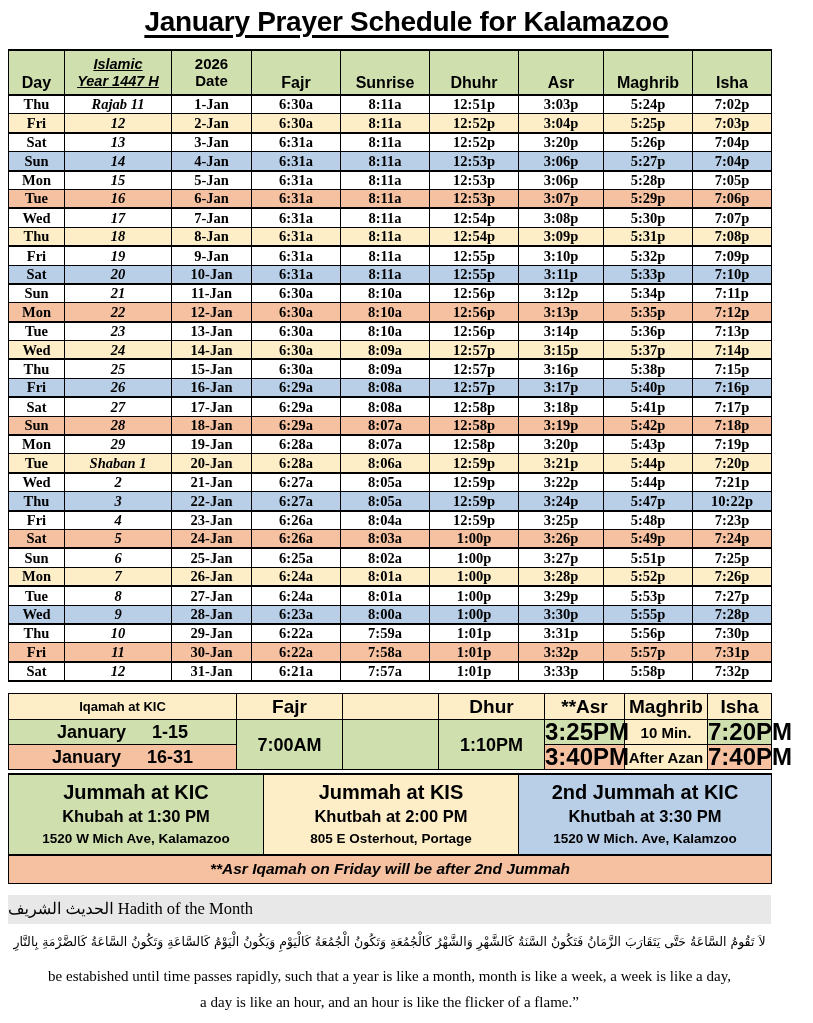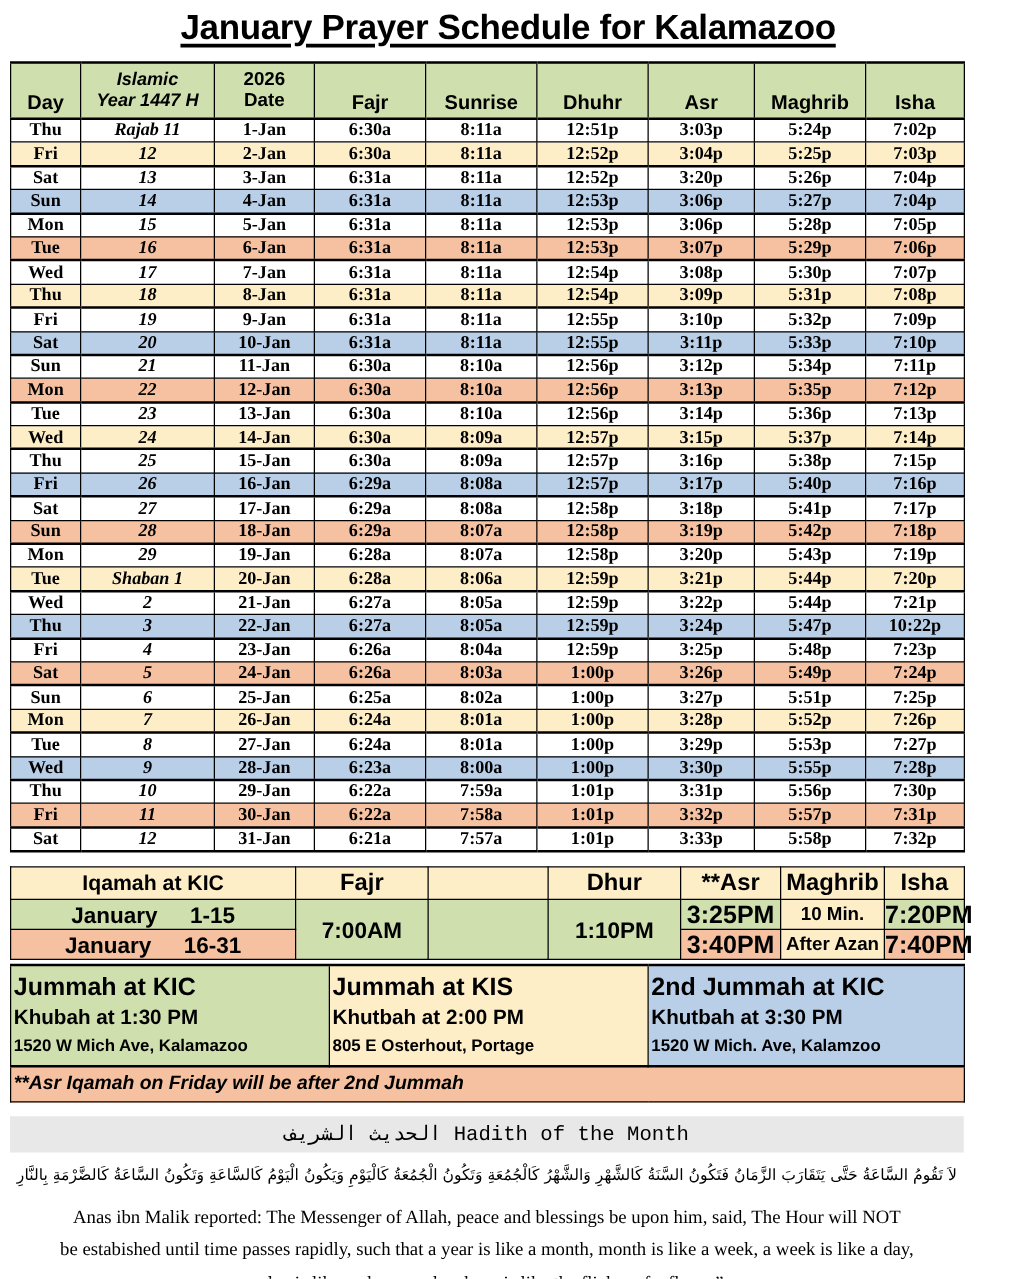--- a/index.html
+++ b/index.html
@@ -66,20 +66,21 @@
   }
   table.sched thead th.two-line {
     vertical-align: middle;
     padding-bottom: 0;
   }
   table.sched thead th .ln {
     display: block;
     font-size: 14.5px;
     font-style: italic;
     line-height: 1.12;
+    text-decoration: underline;
   }
   table.sched thead th .ln2 {
     display: block;
     font-size: 15px;
     font-style: normal;
     line-height: 1.12;
   }
   td.hijri { font-style: italic; }
   
   tr.band-w td { background: #ffffff; }
@@ -108,23 +109,23 @@
   }
   .iq-head td {
     background: #fdeec8;
     font-size: 19px;
     height: 25px;
     border-bottom: 2px solid #000;
   }
   td.iq-title {
     text-align: left;
     padding-left: 7px;
-    font-size: 17px;
-  }
-  .iq-r1 td, .iq-r2 td { height: 23px; font-size: 20px; }
+    font-size: 13px;
+  }
+  .iq-r1 td, .iq-r2 td { height: 23px; font-size: 24px; }
   td.iq-label {
     text-align: left;
     padding-left: 7px;
     font-size: 18px;
   }
   td.iq-label .rng { display: inline-block; margin-left: 26px; }
   .bg-green { background: #cfdfae; }
   .bg-peach { background: #f5c1a1; }
   .bg-cream { background: #fdeec8; }
   td.iq-span { font-size: 18px; }
@@ -135,21 +136,21 @@
   table.jummah {
     border-collapse: collapse;
     width: 763px;
     table-layout: fixed;
     font-family: "Liberation Sans", sans-serif;
     margin-top: 3px;
   }
   table.jummah td {
     border: 1px solid #000;
     border-top: 2px solid #000;
-    text-align: left;
+    text-align: center;
     padding: 4px 2px 5px 2px;
     vertical-align: middle;
   }
   .j-l1 { font-size: 20px; font-weight: bold; line-height: 1.3; }
   .j-l2 { font-size: 16.5px; font-weight: bold; line-height: 1.45; }
   .j-l3 { font-size: 13.5px; font-weight: bold; line-height: 1.5; }
   td.j-note {
     border-top: 1px solid #000;
     border-bottom: 2px solid #000;
     background: #f5c1a1;
@@ -159,24 +160,23 @@
     padding: 2px 0 3px 0;
   }
 
   
   .hadith {
     width: 763px;
     margin-top: 11px;
   }
   .hadith-bar {
     background: #e8e8e8;
-    text-align: center;
     font-size: 16.5px;
     padding: 4px 0 5px 0;
-    font-family: Liberation Mono, monospace;
+    font-family: Liberation Serif, serif;
   }
   .hadith-bar .ar { font-size: 16px; }
   .hadith-arabic {
     text-align: center;
     direction: rtl;
     font-size: 12.5px;
     padding: 9px 4px 4px 4px;
     line-height: 1.5;
     font-family: "DejaVu Sans", sans-serif;
   }
@@ -639,20 +639,19 @@
     </tbody>
   </table>
 
   <div class="hadith">
     <div class="hadith-bar">
       <span class="ar">الحديث الشريف</span>
       <span>Hadith of the Month</span>
     </div>
     <div class="hadith-arabic">لاَ تَقُومُ السَّاعَةُ حَتَّى يَتَقَارَبَ الزَّمَانُ فَتَكُونُ السَّنَةُ كَالشَّهْرِ وَالشَّهْرُ كَالْجُمُعَةِ وَتَكُونُ الْجُمُعَةُ كَالْيَوْمِ وَيَكُونُ الْيَوْمُ كَالسَّاعَةِ وَتَكُونُ السَّاعَةُ كَالضَّرْمَةِ بِالنَّارِ</div>
     <div class="hadith-en">
-      <div>Anas ibn Malik reported: The Messenger of Allah, peace and blessings be upon him, said, The Hour will NOT</div>
       <div>be estabished until time passes rapidly, such that a year is like a month, month is like a week, a week is like a day,</div>
       <div>a day is like an hour, and an hour is like the flicker of a flame.”</div>
     </div>
 
   </div>
 
 </div>
 
 </body></html>

